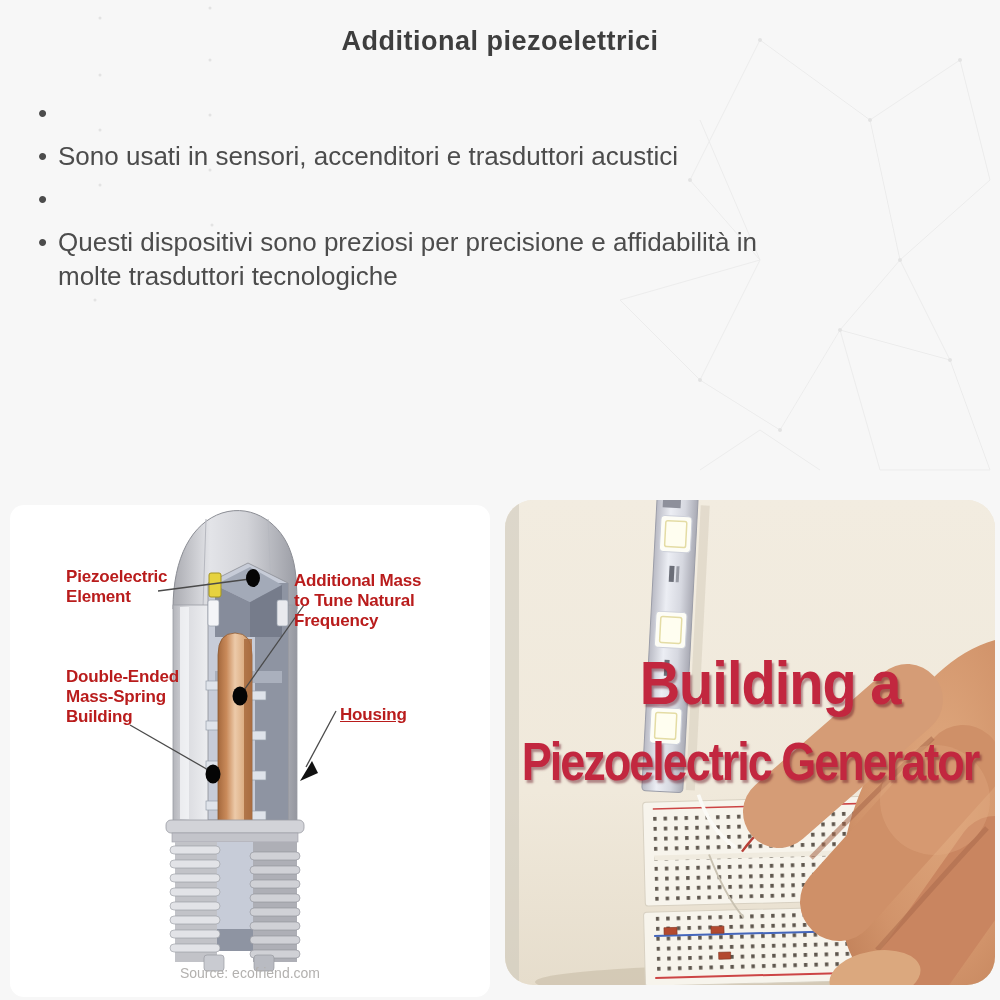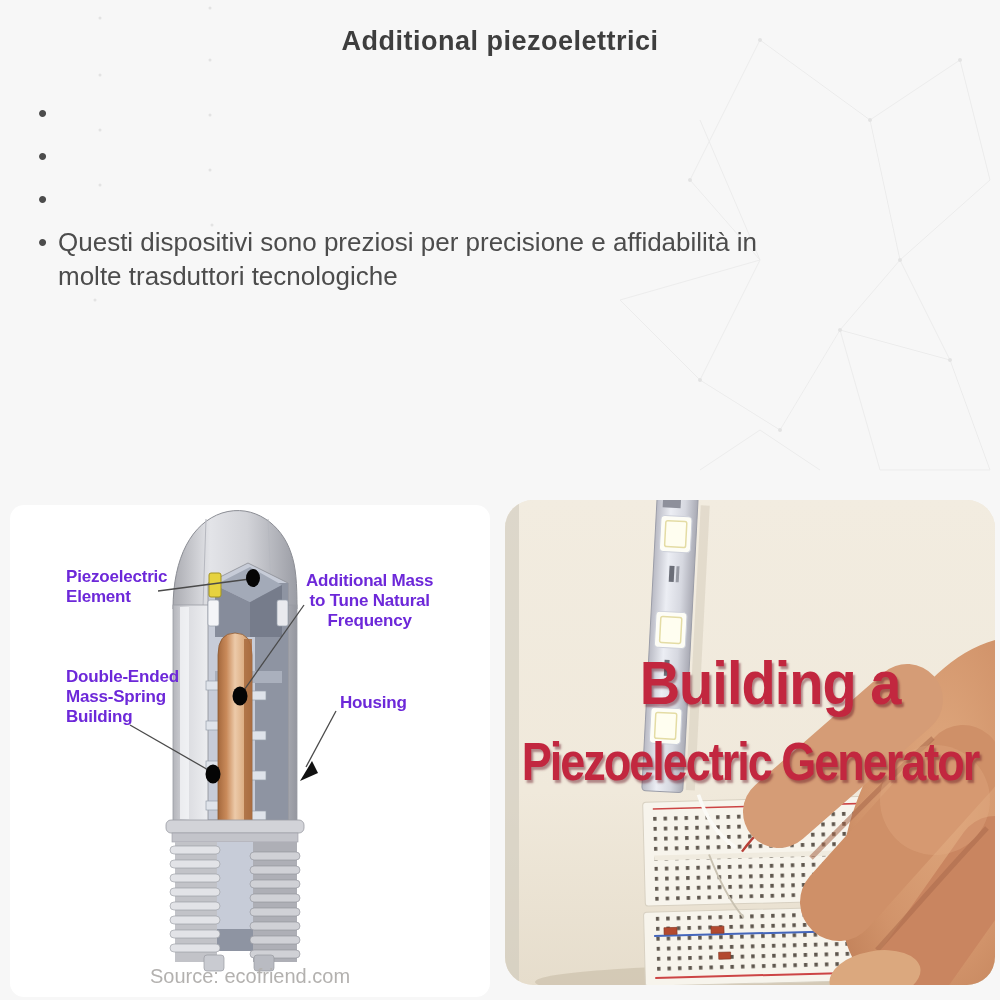--- a/index.html
+++ b/index.html
@@ -22,30 +22,30 @@
   .figures{position:absolute;top:500px;left:10px;width:985px;display:flex;gap:15px;}
   .fig-diagram{
     position:relative;width:480px;height:492px;background:#ffffff;
     border-radius:14px;flex:0 0 480px;margin-top:5px;overflow:hidden;
   }
   .fig-photo{
     position:relative;width:490px;height:485px;border-radius:28px;
     flex:0 0 490px;overflow:hidden;background:#efe8db;
   }
   .diagram-label{
-    position:absolute;font-weight:bold;color:#6d28d9;font-size:17px;
+    position:absolute;font-weight:bold;color:#b91c1c;font-size:17px;
     line-height:1.18;white-space:pre-line;letter-spacing:-.2px;
   }
   .lbl-piezo{left:56px;top:62px;}
-  .lbl-mass{left:296px;top:66px;text-align:center;}
+  .lbl-mass{left:284px;top:66px;}
   .lbl-spring{left:56px;top:162px;}
-  .lbl-housing{left:330px;top:188px;}
+  .lbl-housing{left:330px;top:200px;text-decoration:underline;}
   .src-credit{
     position:absolute;left:0;top:460px;width:100%;text-align:center;
-    color:#b3b1af;font-size:20px;white-space:pre-line;
+    color:#b3b1af;font-size:14px;white-space:pre-line;
   }
   .photo-title{
     position:absolute;left:0;width:100%;text-align:center;
     font-weight:bold;color:#c2273f;
     text-shadow:2px 3px 2px rgba(98,16,32,.45);
   }
   .pt-1{top:150px;font-size:56px;letter-spacing:-1px;transform:scaleY(1.08);padding-left:40px;box-sizing:border-box;}
   .pt-2{top:236px;font-size:45px;letter-spacing:-2px;transform:scaleY(1.18);}
   svg{display:block;}
 </style>
@@ -85,20 +85,21 @@
 </svg>
 
 <div class="page-title">Additional piezoelettrici</div>
 
 <ul class="bullets">
   <li>
     <span class="b-dot">•</span>
   </li>
   <li>
     <span class="b-dot">•</span>
+    <span class="b-text">Sono usati in sensori, accenditori e trasduttori acustici</span>
   </li>
   <li>
     <span class="b-dot">•</span>
   </li>
   <li>
     <span class="b-dot">•</span>
     <span class="b-text">Questi dispositivi sono preziosi per precisione e affidabilità in
 molte trasduttori tecnologiche</span>
   </li>
 </ul>

